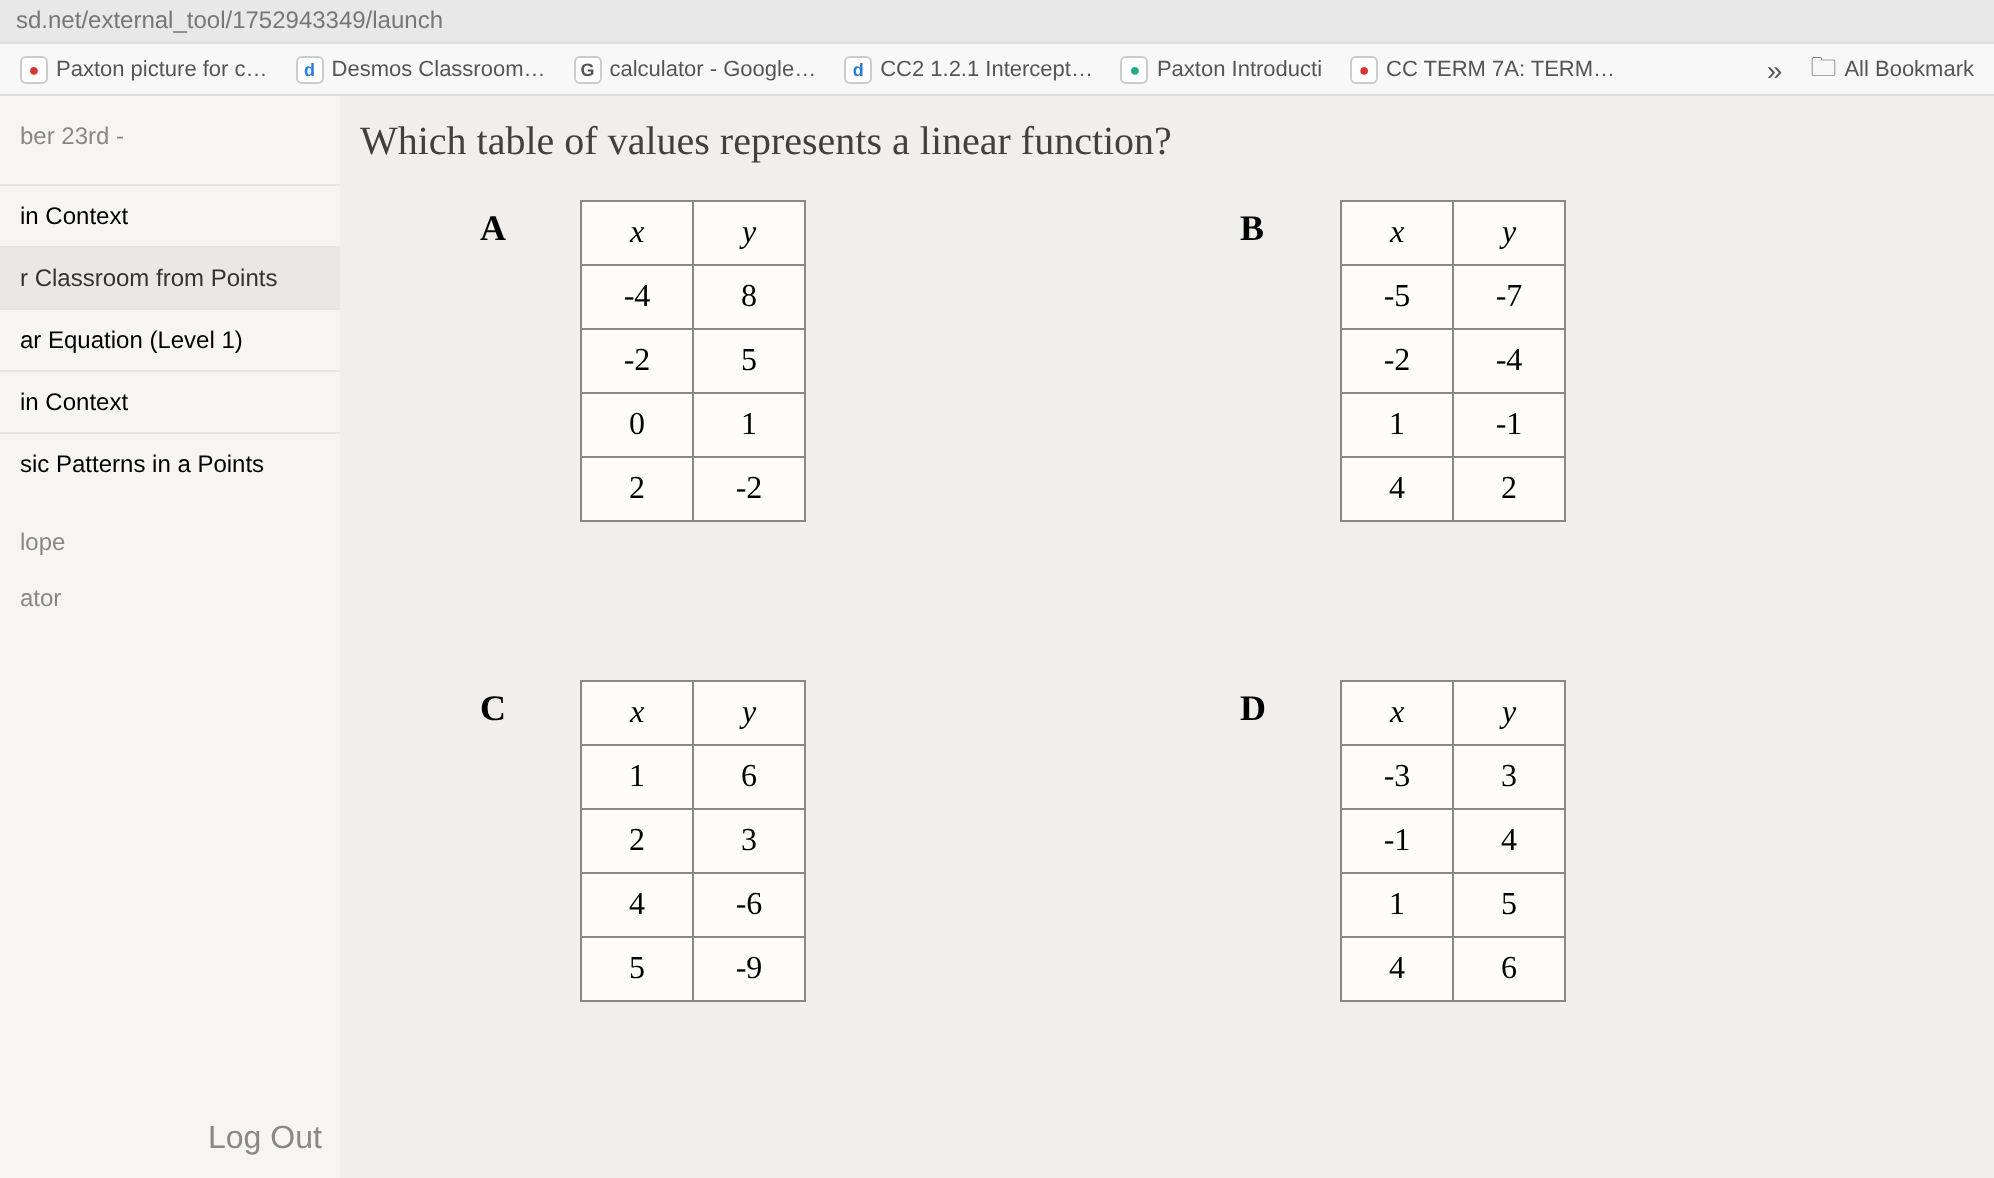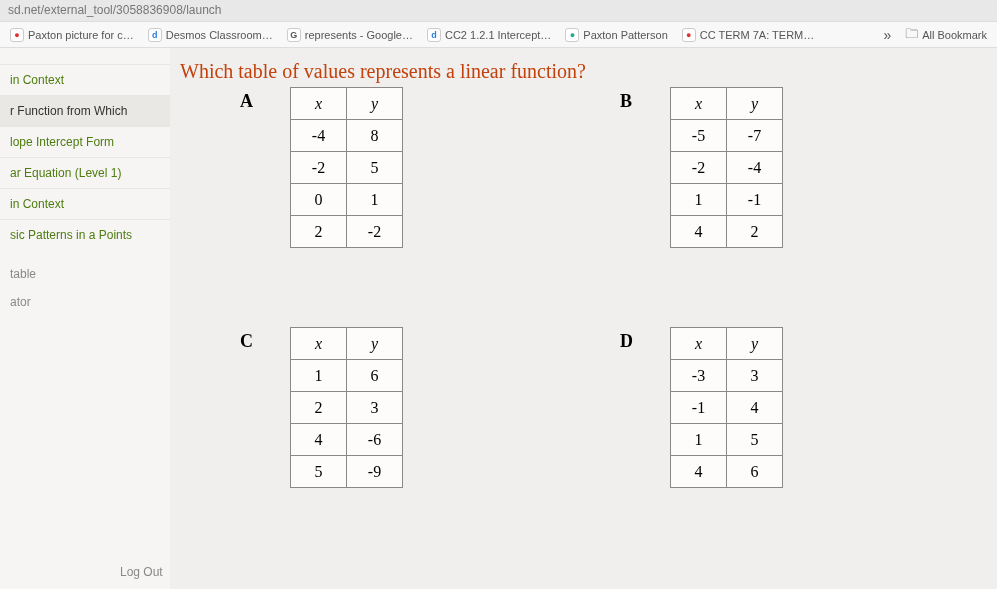--- a/index.html
+++ b/index.html
@@ -68,48 +68,48 @@
   }
   .side-line {
     padding: 7px 10px;
     color: #888;
     font-size: 12px;
     cursor: default;
   }
   .side-sep { height: 10px; }
   .side-nav-item {
     padding: 8px 10px;
-    color: #4d7c0f;
+    color: #000000;
     font-size: 12px;
     border-top: 1px solid #e8e6e2;
     cursor: pointer;
   }
   .side-nav-item.active {
     background: #e9e8e5;
     color: #333;
     font-weight: 500;
   }
   .logout {
     position: absolute;
-    left: 120px;
+    left: 104px;
     bottom: 10px;
-    font-size: 12px;
+    font-size: 16px;
     color: #888;
     cursor: pointer;
   }
   .main {
     flex: 1;
     padding: 10px 20px 0 10px;
     position: relative;
   }
   .question {
     font-family: Georgia, 'Times New Roman', serif;
     font-size: 20px;
-    color: #c2410c;
-    margin: 2px 0 4px 0;
+    color: #404040;
+    margin: 2px 0 17px 0;
   }
   .grid {
     position: relative;
     width: 760px;
     height: 470px;
   }
   .block {
     position: absolute;
     display: flex;
     align-items: flex-start;
@@ -141,68 +141,68 @@
   }
   table.vals th {
     font-style: italic;
     font-weight: normal;
   }
 </style>
 </head>
 <body>
 
 <div class="urlbar">
-  <span>sd.net/external_tool/3058836908/launch</span>
+  <span>sd.net/external_tool/1752943349/launch</span>
 </div>
 
 <div class="bmbar">
   <span class="bm-item">
     <span class="favicon" style="background: rgb(255, 255, 255); color: rgb(221, 51, 51); border: 1px solid rgb(204, 204, 204);">●</span>
     <span>Paxton picture for c…</span>
   </span>
   <span class="bm-item">
     <span class="favicon" style="background: rgb(255, 255, 255); color: rgb(42, 125, 225); border: 1px solid rgb(204, 204, 204);">d</span>
     <span>Desmos Classroom…</span>
   </span>
   <span class="bm-item">
     <span class="favicon" style="background: rgb(255, 255, 255); color: rgb(85, 85, 85); border: 1px solid rgb(204, 204, 204);">G</span>
-    <span>represents - Google…</span>
+    <span>calculator - Google…</span>
   </span>
   <span class="bm-item">
     <span class="favicon" style="background: rgb(255, 255, 255); color: rgb(42, 125, 225); border: 1px solid rgb(204, 204, 204);">d</span>
     <span>CC2 1.2.1 Intercept…</span>
   </span>
   <span class="bm-item">
     <span class="favicon" style="background: rgb(255, 255, 255); color: rgb(34, 170, 136); border: 1px solid rgb(204, 204, 204);">●</span>
-    <span>Paxton Patterson</span>
+    <span>Paxton Introducti</span>
   </span>
   <span class="bm-item">
     <span class="favicon" style="background: rgb(255, 255, 255); color: rgb(221, 51, 51); border: 1px solid rgb(204, 204, 204);">●</span>
     <span>CC TERM 7A: TERM…</span>
   </span>
   <span class="bmright">
     <span class="chev">»</span>
     <span class="bm-item">
       <span class="folder-ico">🗀</span>
       <span>All Bookmark</span>
     </span>
   </span>
 </div>
 
 <div class="content">
   <div class="sidebar">
+    <div class="side-line">ber 23rd -</div>
     <div class="side-sep"></div>
     <div class="side-nav-item">in Context</div>
-    <div class="side-nav-item active">r Function from Which</div>
-    <div class="side-nav-item">lope Intercept Form</div>
+    <div class="side-nav-item active">r Classroom from Points</div>
     <div class="side-nav-item">ar Equation (Level 1)</div>
     <div class="side-nav-item">in Context</div>
     <div class="side-nav-item">sic Patterns in a Points</div>
     <div class="side-sep"></div>
-    <div class="side-line">table</div>
+    <div class="side-line">lope</div>
     <div class="side-line">ator</div>
   </div>
   <span class="logout">Log Out</span>
 
   <div class="main">
     <div class="question">Which table of values represents a linear function?</div>
 
     <div class="grid">
 
       <div class="block a">

